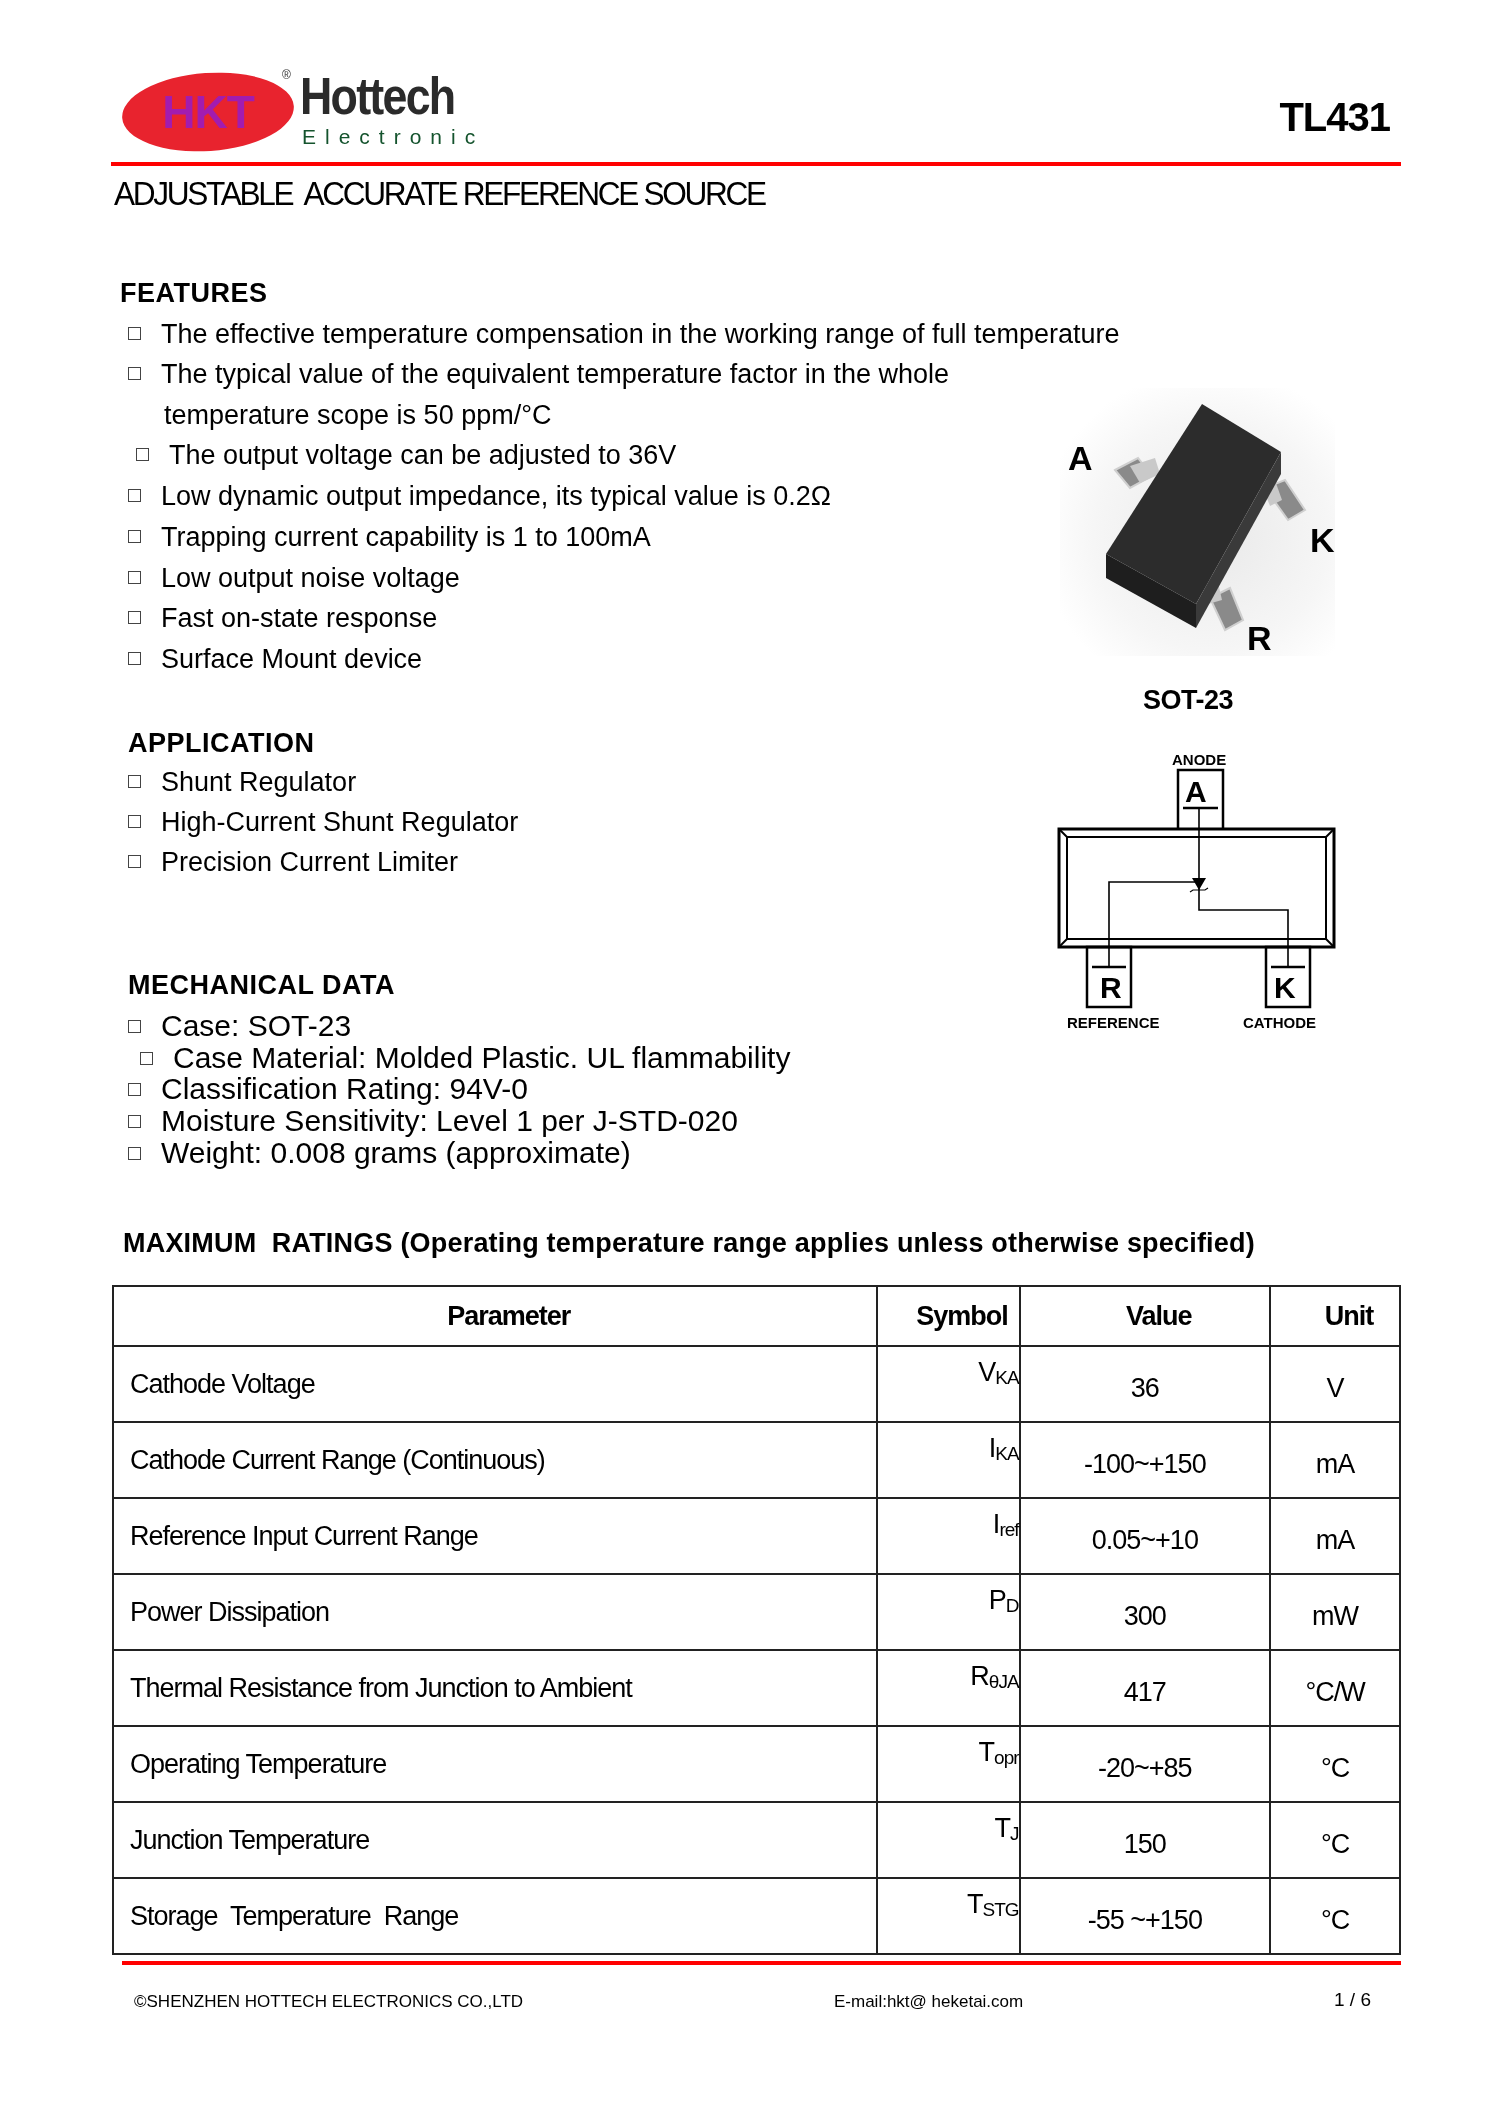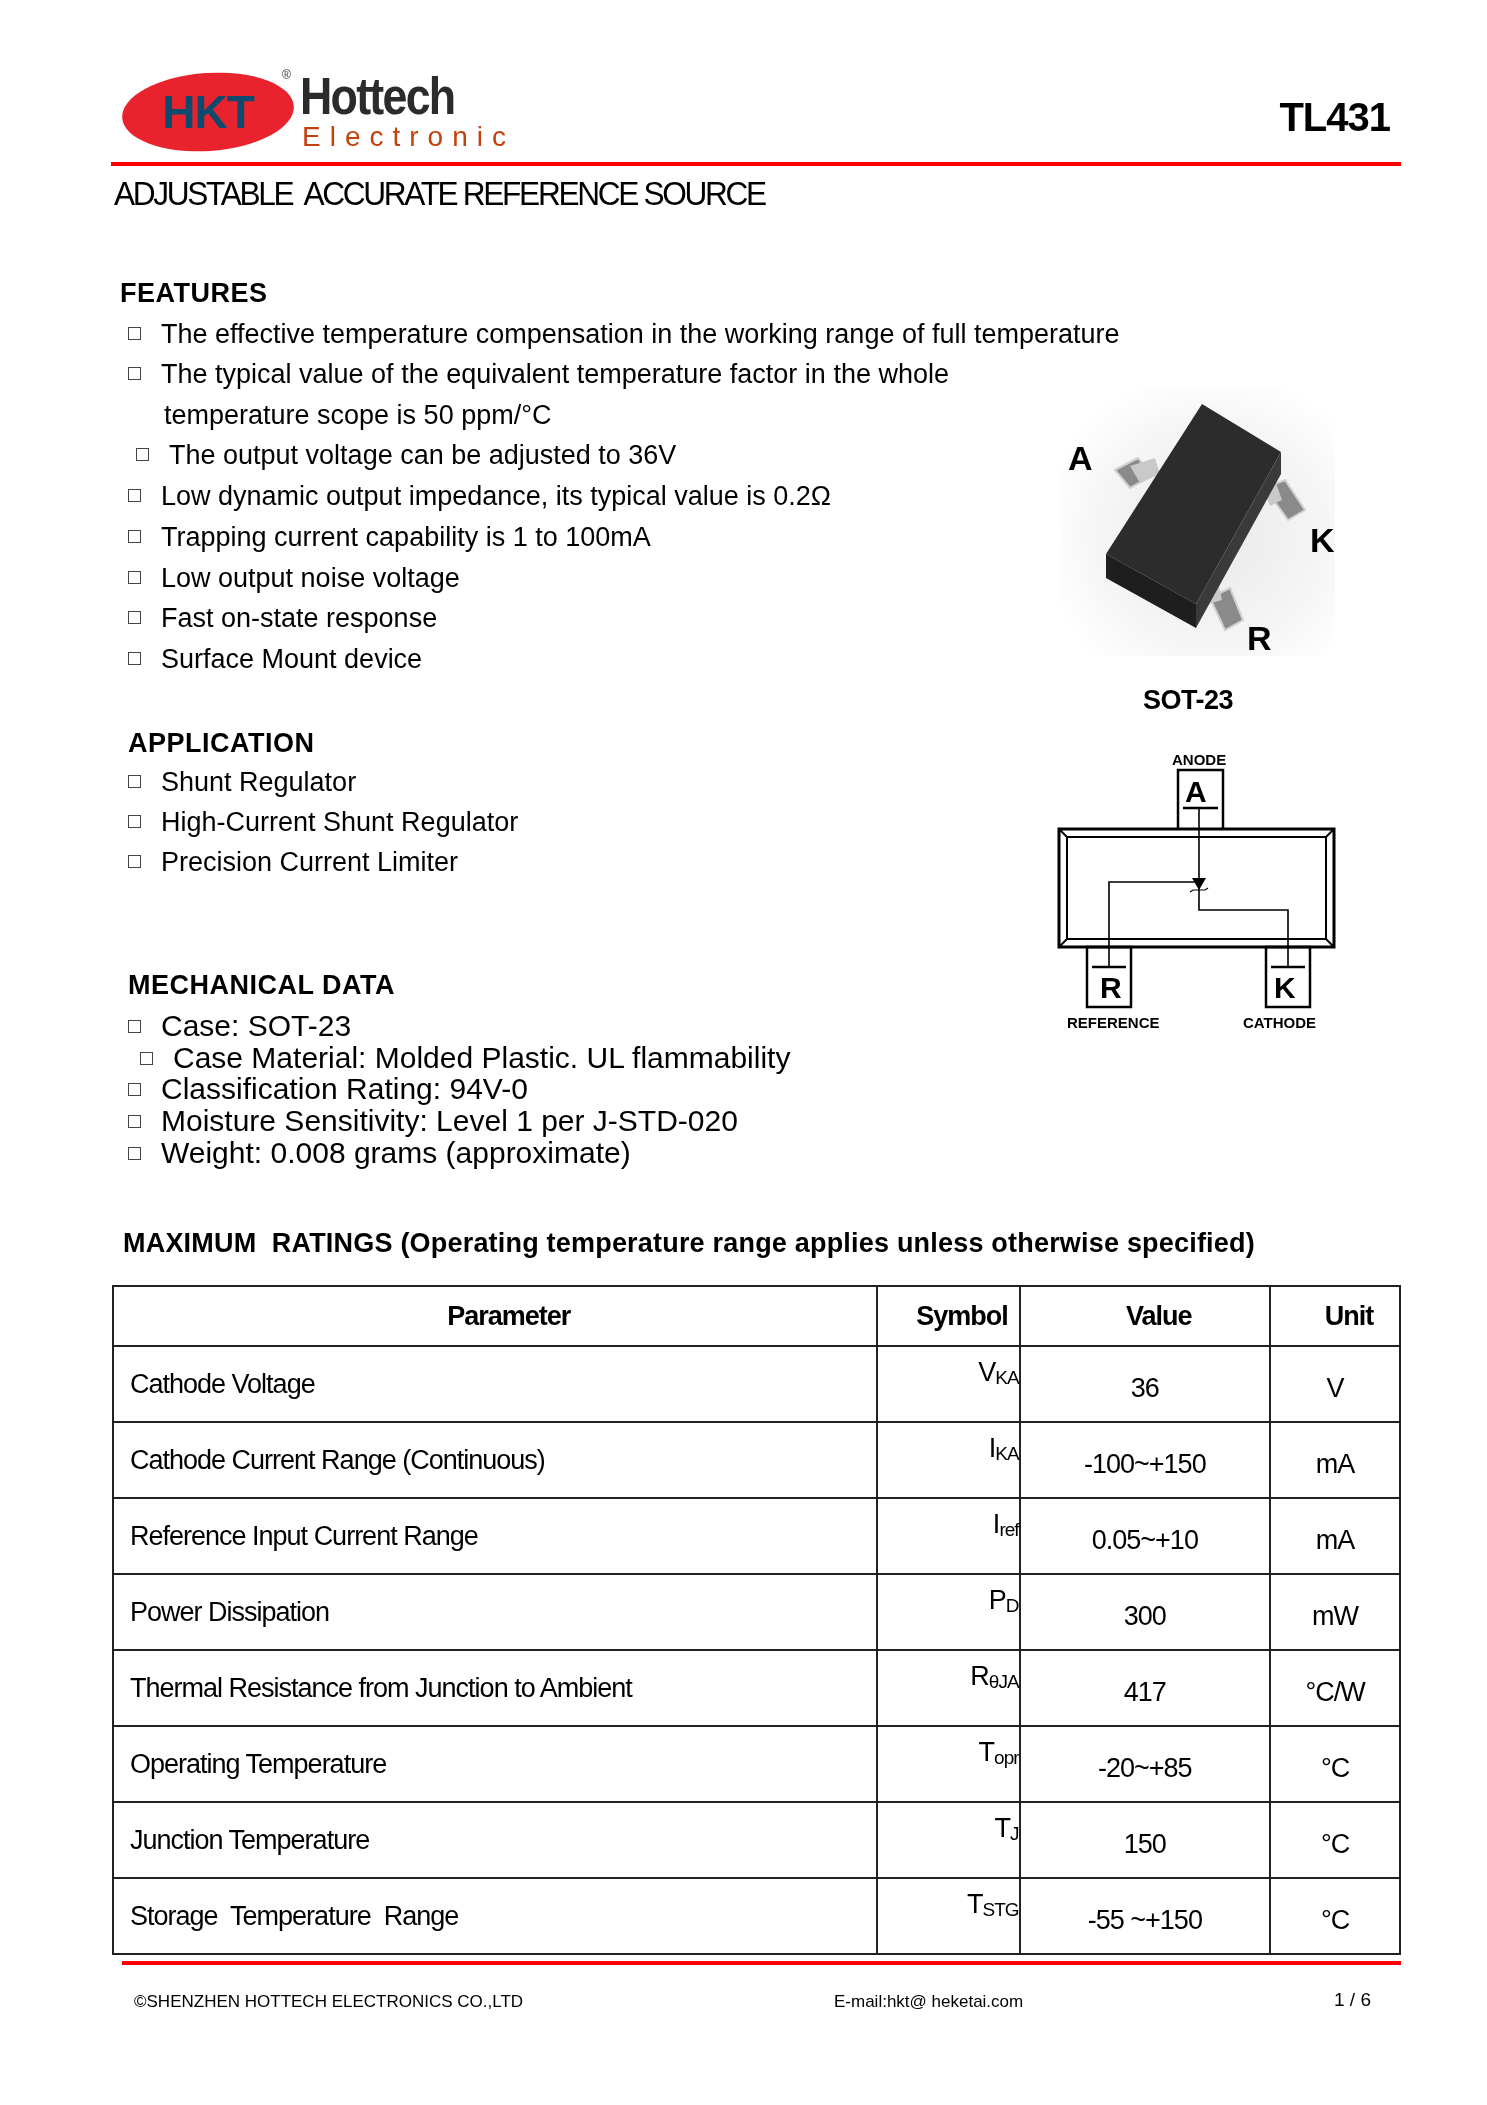--- a/index.html
+++ b/index.html
@@ -3,24 +3,24 @@
 <meta charset="utf-8">
 <style>
   html, body { margin:0; padding:0; background:#ffffff; }
   body { width:1487px; height:2105px; position:relative; overflow:hidden;
          font-family:"Liberation Sans", sans-serif; color:#000; }
   .abs { position:absolute; }
   
   .logo-ellipse { left:122px; top:73px; width:172px; height:78px; background:#e8232e;
                   border-radius:50%; transform:rotate(-4deg); }
   .logo-hkt { left:122px; top:73px; width:172px; height:78px; line-height:78px; text-align:center;
-              color:#0c4a6e; font-weight:bold; font-size:46px; letter-spacing:-1px; }
+              color:#a21caf; font-weight:bold; font-size:46px; letter-spacing:-1px; }
   .logo-reg { left:282px; top:68px; font-size:12px; color:#333; }
   .logo-name { left:300px; top:68px; font-size:52px; font-weight:bold; color:#2b2b2b; letter-spacing:-2px; line-height:56px; transform:scaleX(0.86); transform-origin:left top; }
-  .logo-sub { left:302px; top:125px; font-size:28px; color:#c2410c; letter-spacing:9px; line-height:24px; }
+  .logo-sub { left:302px; top:125px; font-size:21px; color:#14532d; letter-spacing:9px; line-height:24px; }
   .part-no { right:97px; top:95px; font-size:40px; font-weight:bold; line-height:44px; letter-spacing:-1px;text-align:right; }
   .red-rule { background:#f00; height:4px; }
   .doc-title { left:114px; top:173px; font-size:34px; letter-spacing:-2.5px; line-height:40px; transform:scaleX(0.93); transform-origin:left top; }
   
   .sec-head { font-size:27px; font-weight:bold; letter-spacing:0.5px; line-height:30px; }
   .bullet { position:absolute; left:128px; font-size:27px; line-height:32px; white-space:nowrap; }
   .bullet .box { display:inline-block; width:11px; height:11px; border:1px solid #444; vertical-align:middle; margin-right:20px; position:relative; top:-2px; }
   .bullet.cont { left:164px; }
   .mech .bullet { font-size:30px; }
   

